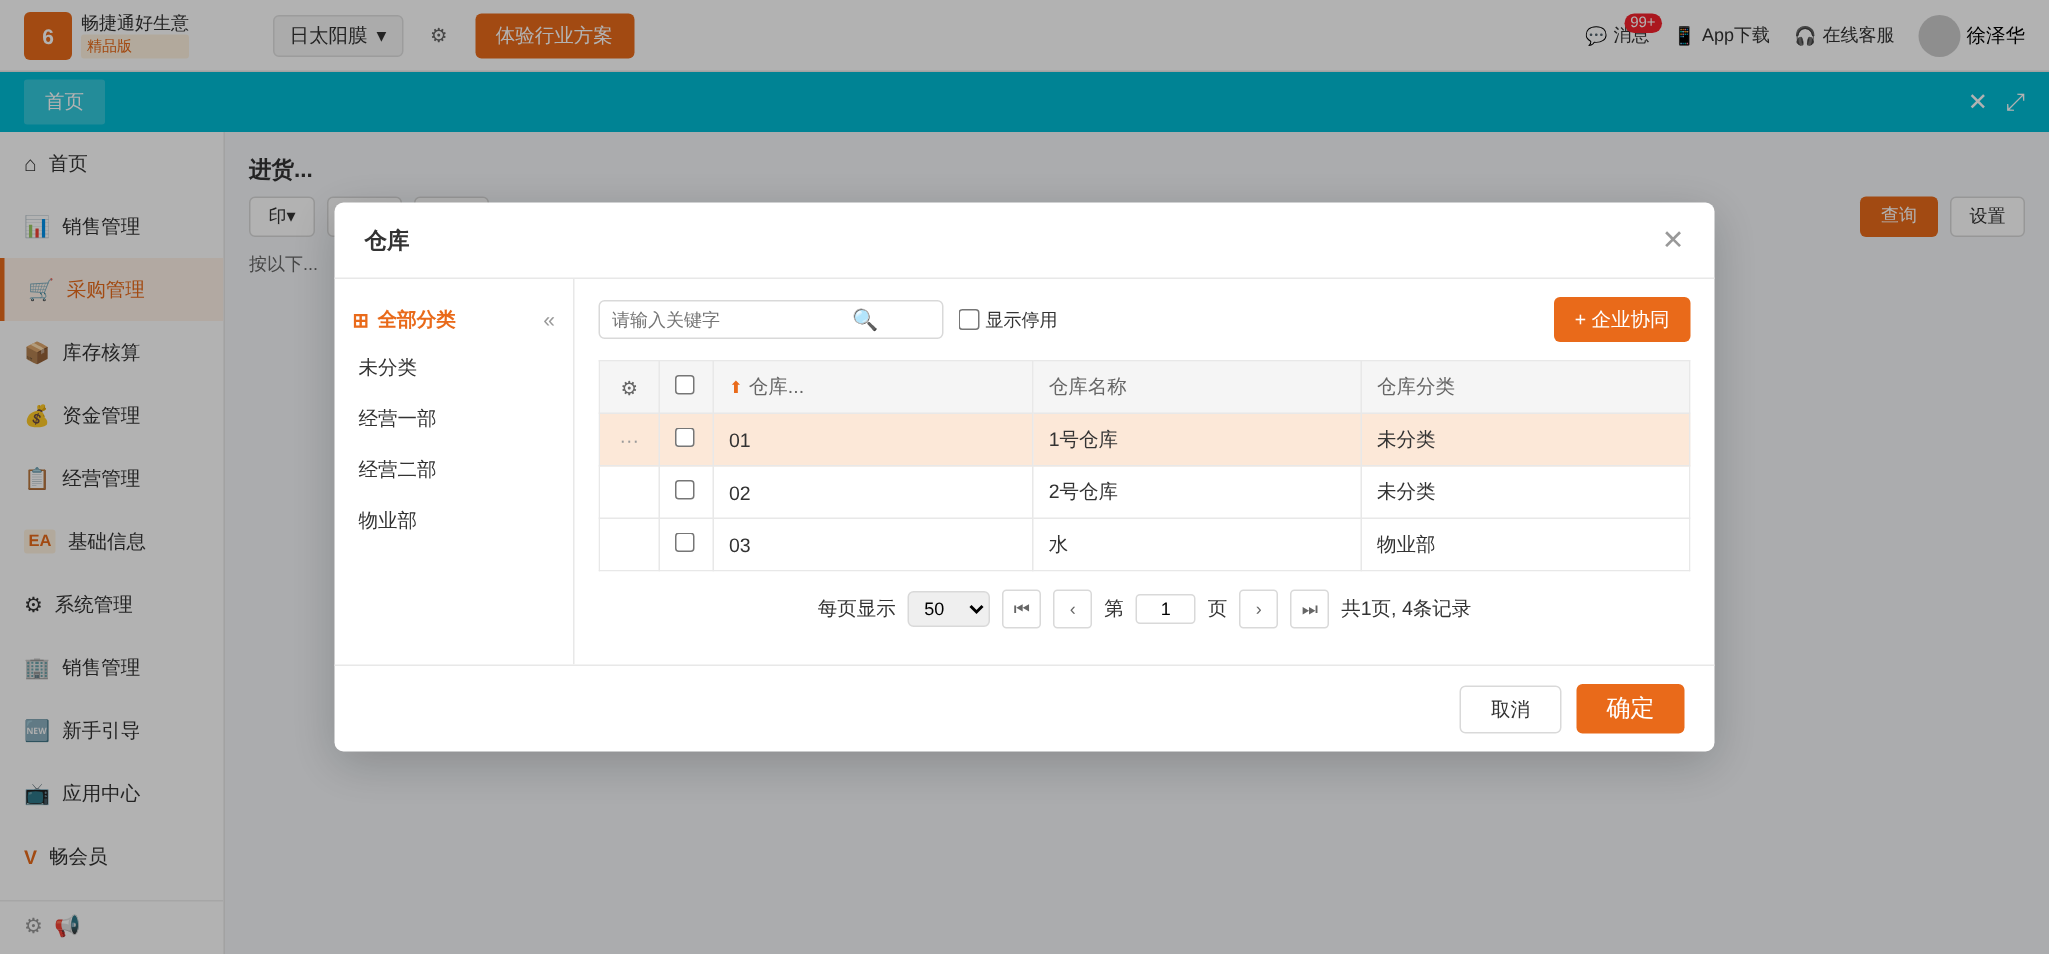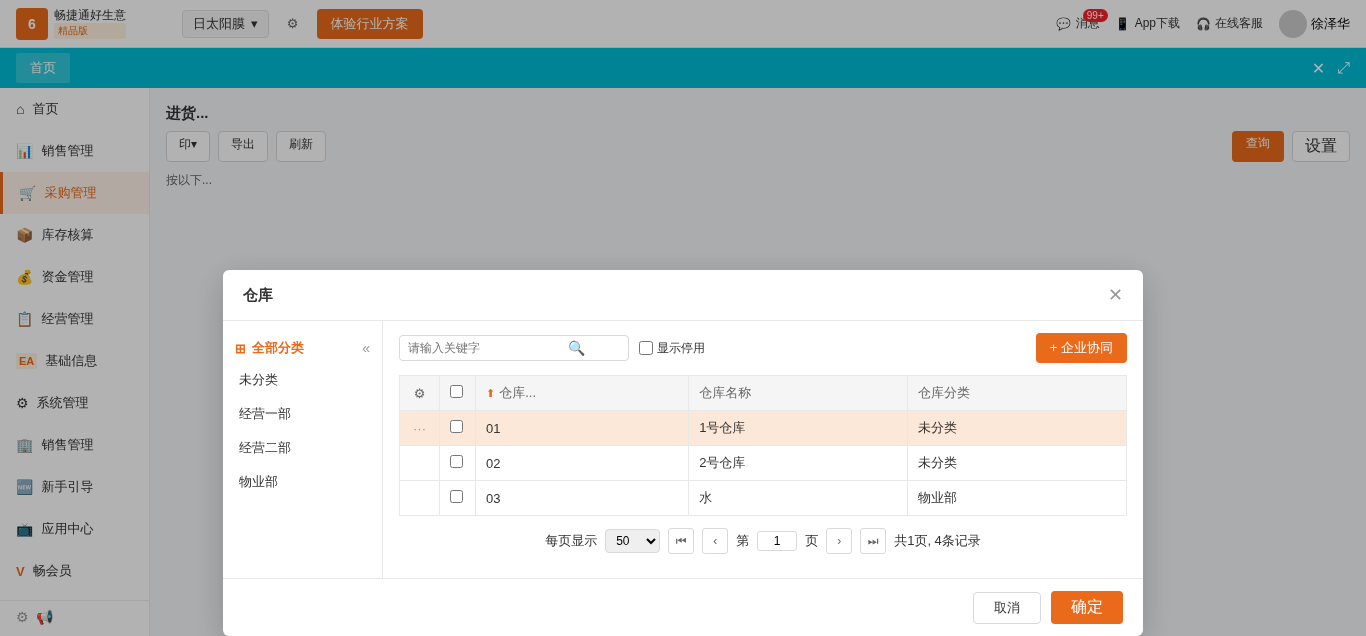--- a/index.html
+++ b/index.html
@@ -110,21 +110,21 @@
       background: #f5f7fa;
       overflow: auto;
       position: relative;
     }
 
     
     .overlay {
       position: fixed; top: 0; left: 0; right: 0; bottom: 0;
       background: rgba(0,0,0,0.3);
       z-index: 100;
-      display: flex; align-items: flex-end; justify-content: center;
+      display: flex; align-items: center; justify-content: center;
     }
 
     
     .modal {
       background: white;
       border-radius: 6px;
       width: 920px;
       max-height: 580px;
       display: flex;
       flex-direction: column;
@@ -369,21 +369,21 @@
   </div>
 
   <div class="content-area">
     <div class="bg-content">
       <div style="font-size:15px; font-weight:bold; color:#333; margin-bottom:8px;">进货...</div>
       <div style="display:flex; gap:8px; margin-bottom:10px;">
         <div style="border:1px solid #d9d9d9; background:white; border-radius:4px; padding:4px 12px; font-size:12px; color:#333; cursor:pointer;">印▾</div>
         <div style="border:1px solid #d9d9d9; background:white; border-radius:4px; padding:4px 12px; font-size:12px; color:#333; cursor:pointer;">导出</div>
         <div style="border:1px solid #d9d9d9; background:white; border-radius:4px; padding:4px 12px; font-size:12px; color:#333; cursor:pointer;">刷新</div>
         <div style="margin-left:auto; background:#e96a1a; color:white; border:none; border-radius:4px; padding:4px 14px; font-size:12px; cursor:pointer;">查询</div>
-        <div style="border:1px solid #d9d9d9; background:white; border-radius:4px; padding:4px 12px; font-size:16px; color:#333; cursor:pointer;">设置</div>
+        <div style="border:1px solid #d9d9d9; background:white; border-radius:4px; padding:4px 12px; font-size:12px; color:#333; cursor:pointer;">设置</div>
       </div>
       <div style="font-size:12px; color:#666;">按以下...</div>
     </div>
   </div>
 </div>
 
 <div class="overlay">
   <div class="modal">
 
     <div class="modal-header">

